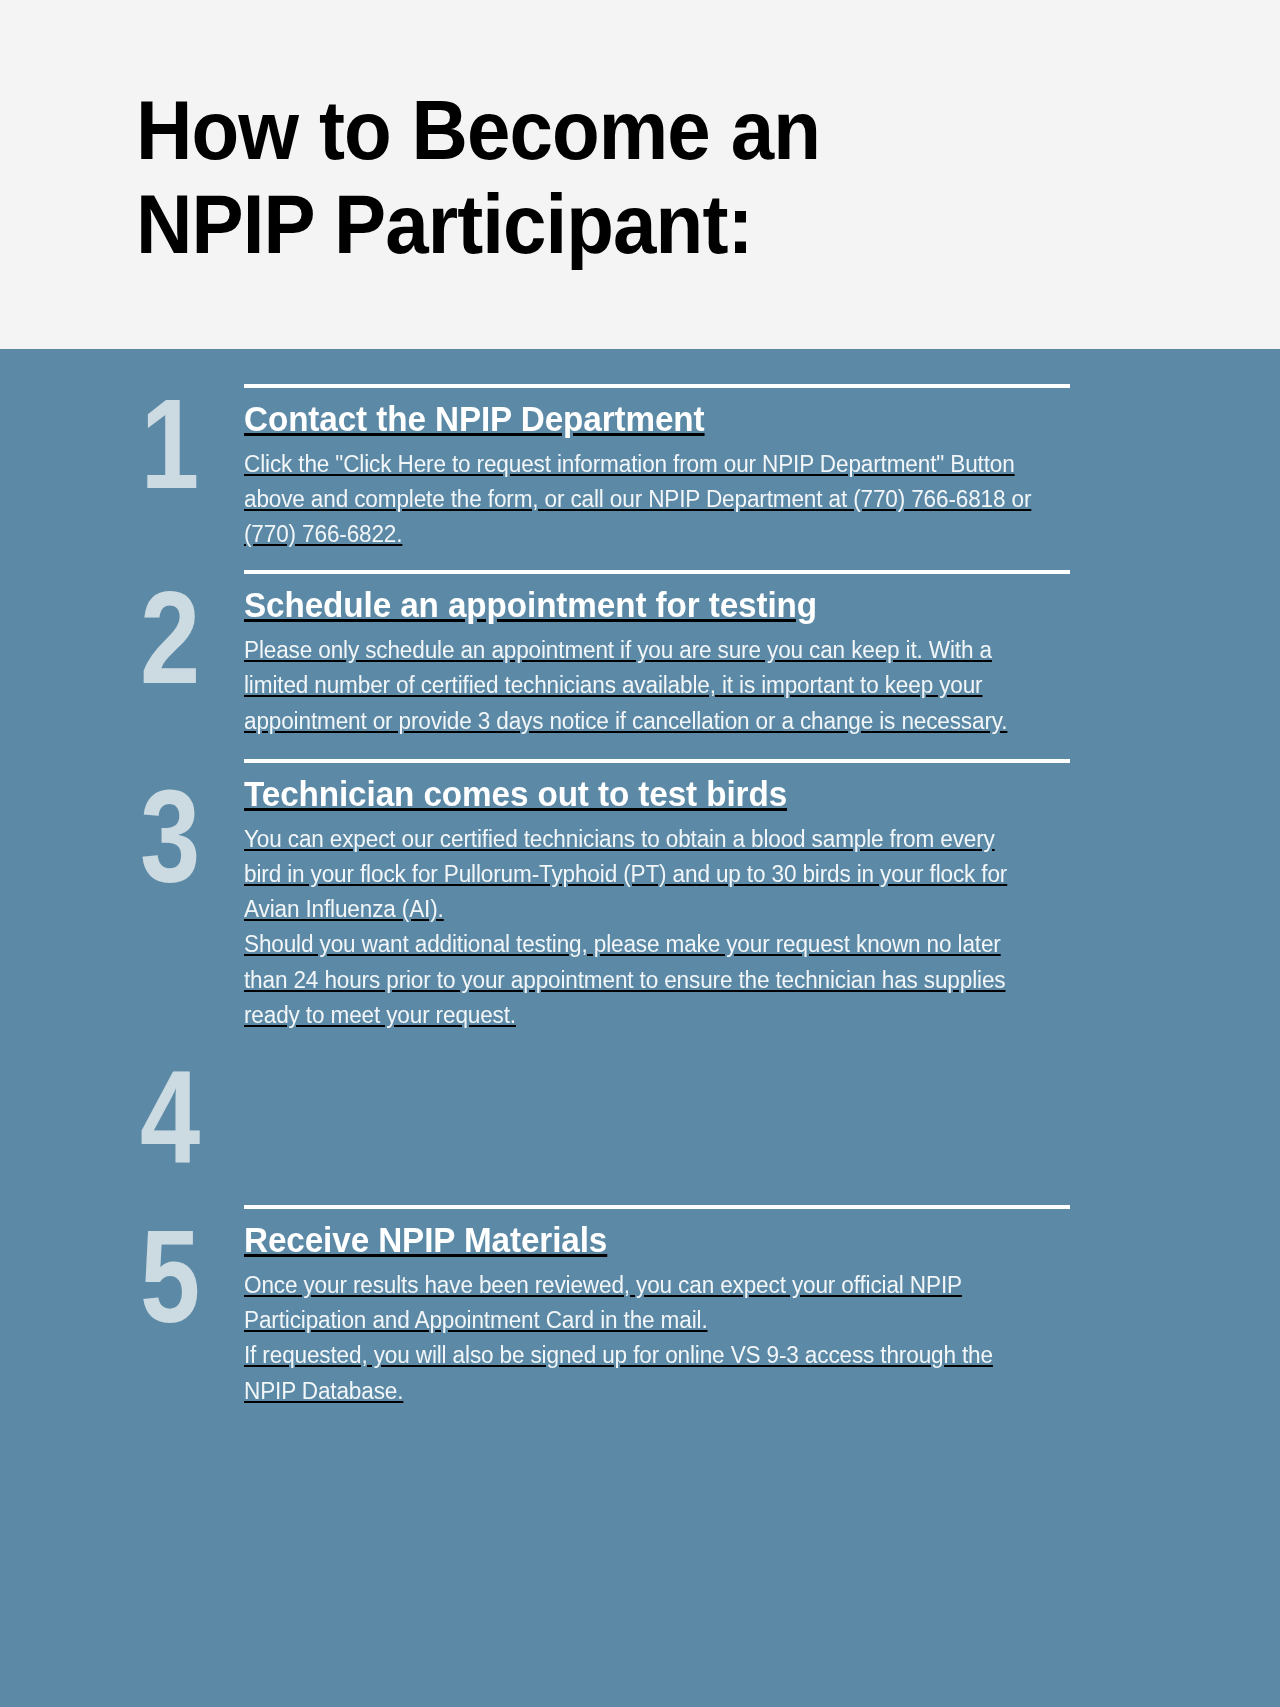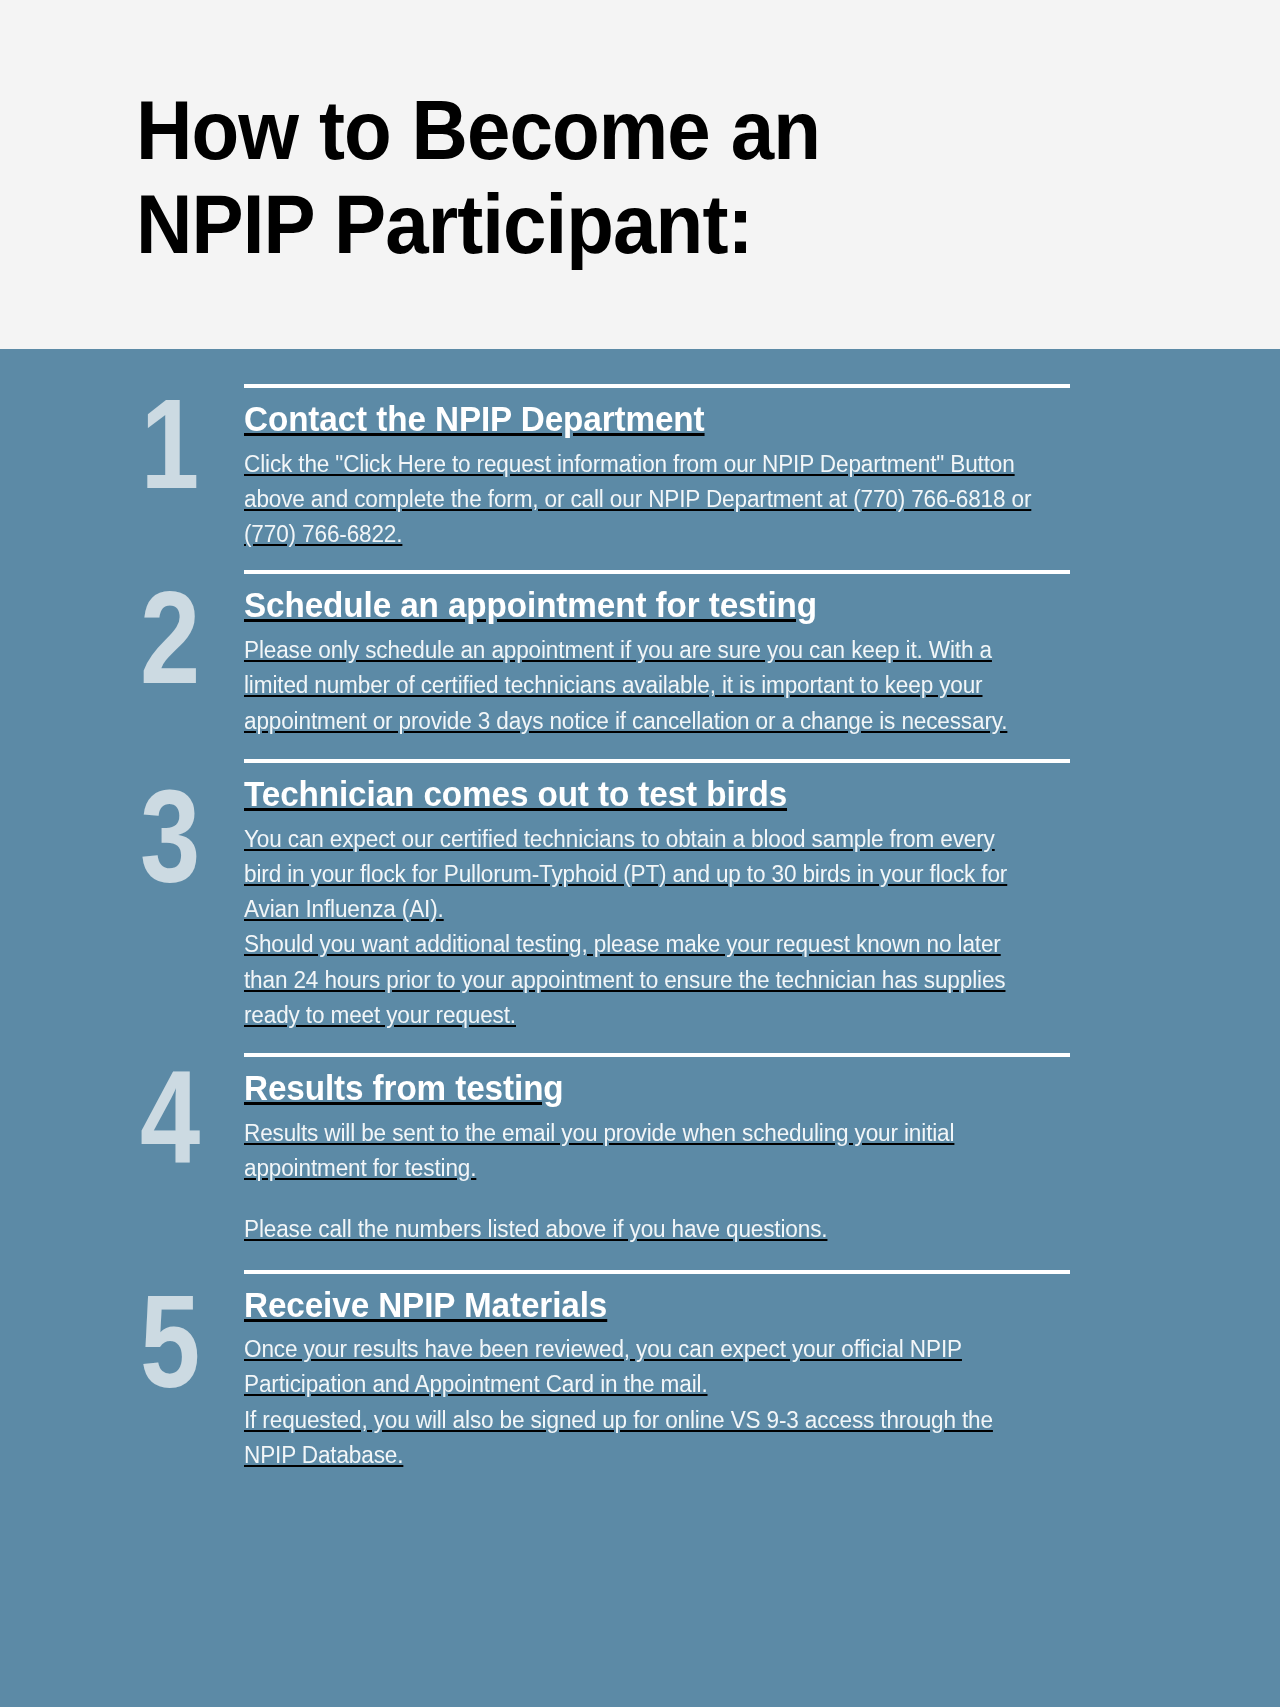--- a/index.html
+++ b/index.html
@@ -189,28 +189,20 @@
           <div class="step-heading">Technician comes out to test birds</div>
           <div class="step-text">
             <p>You can expect our certified technicians to obtain a blood sample from every bird in your flock for Pullorum-Typhoid (PT) and up to 30 birds in your flock for Avian Influenza (AI).</p>
             <p>Should you want additional testing, please make your request known no later than 24 hours prior to your appointment to ensure the technician has supplies ready to meet your request.</p>
           </div>
         </div>
       </div>
 
       <div class="step step-4">
         <div class="step-number">4</div>
-        <div class="step-body">
-          <div class="rule"></div>
-          <div class="step-heading">Results from testing</div>
-          <div class="step-text">
-            <p>Results will be sent to the email you provide when scheduling your initial appointment for testing.</p>
-            <p class="spaced">Please call the numbers listed above if you have questions.</p>
-          </div>
-        </div>
       </div>
 
       <div class="step step-5">
         <div class="step-number">5</div>
         <div class="step-body">
           <div class="rule"></div>
           <div class="step-heading">Receive NPIP Materials</div>
           <div class="step-text">
             <p>Once your results have been reviewed, you can expect your official NPIP Participation and Appointment Card in the mail.</p>
             <p> If requested, you will also be signed up for online VS 9-3 access through the NPIP Database.</p>

